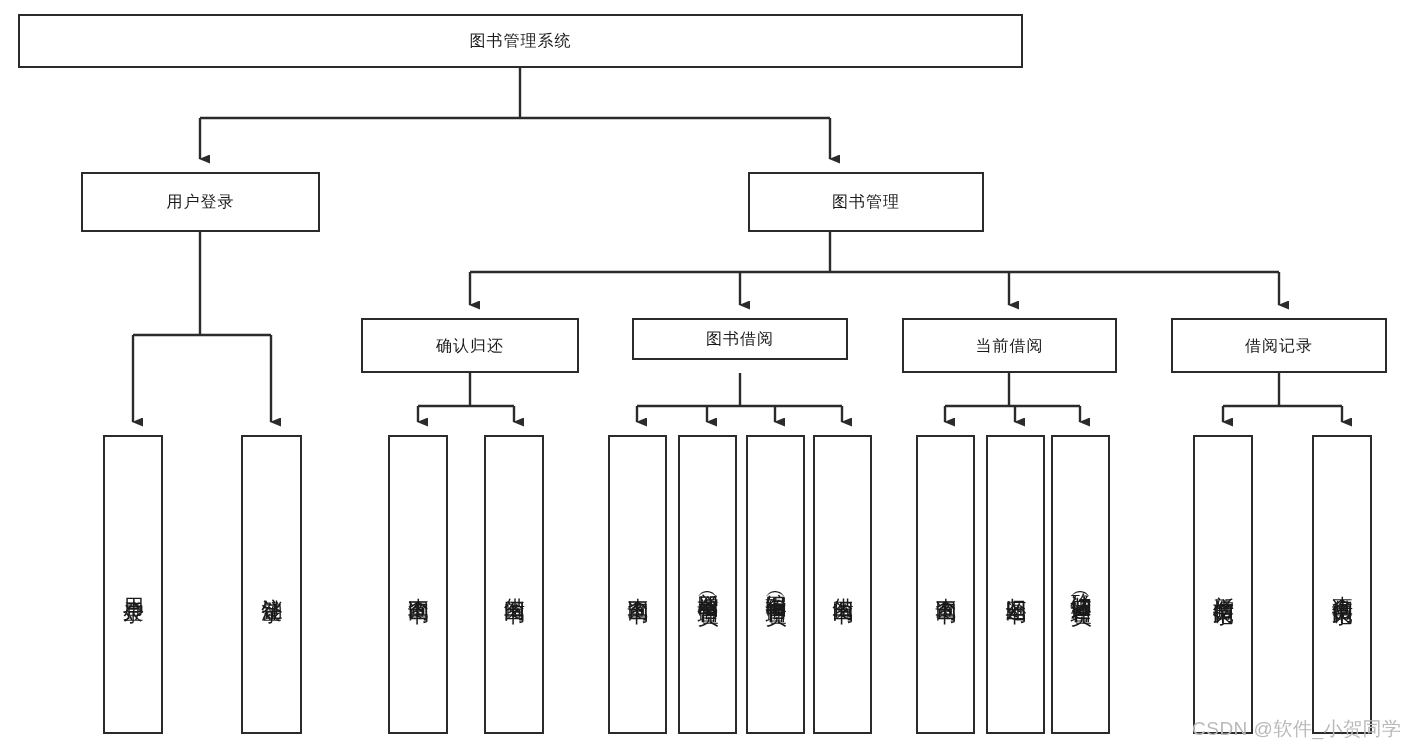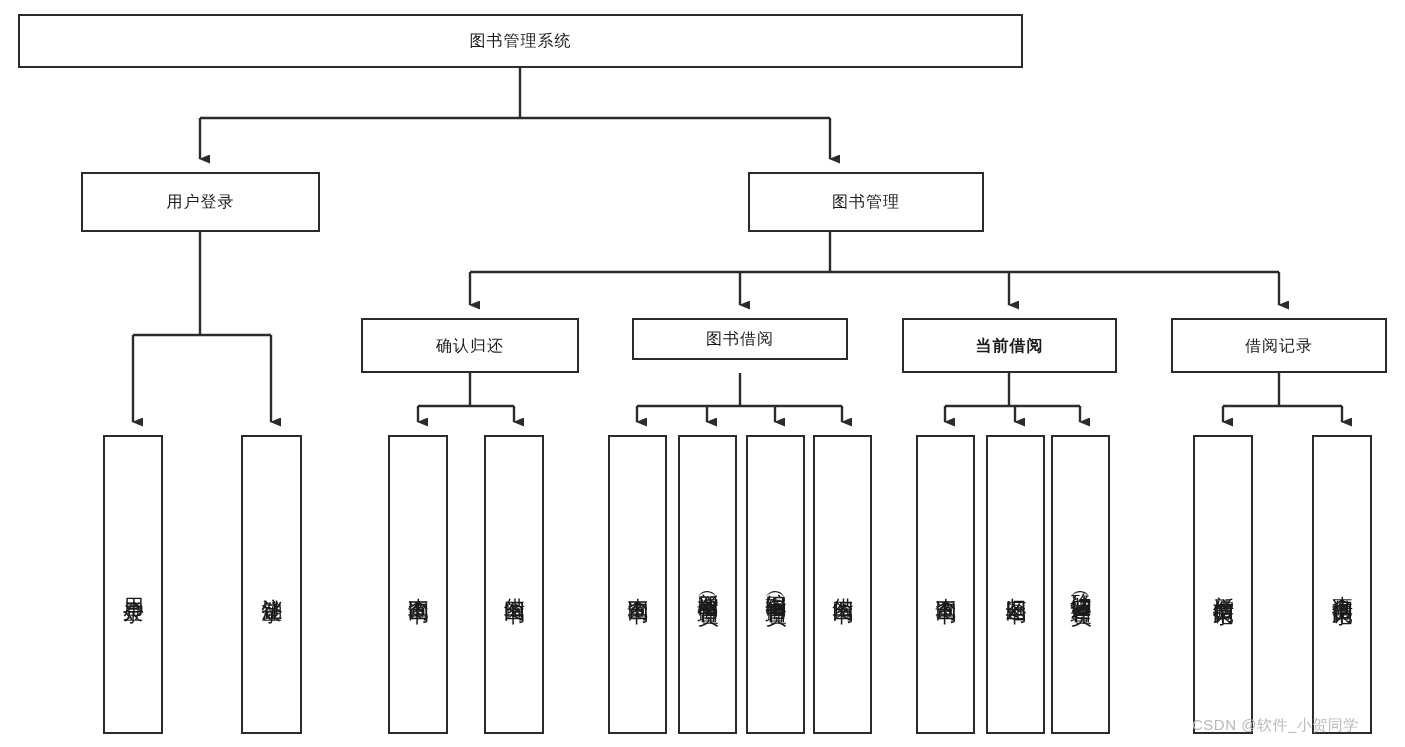--- a/index.html
+++ b/index.html
@@ -52,21 +52,21 @@
     text-orientation: upright;
     font-size: 21px;
     line-height: 1.28;
     color: #1a1a1a;
     letter-spacing: 2px;
     white-space: nowrap;
     max-height: 100%;
   }
   .watermark {
     position: absolute;
-    font-size: 15px;
+    font-size: 19px;
     color: #b9b9b9;
     letter-spacing: 0.5px;
     white-space: nowrap;
     pointer-events: none;
     user-select: none;
   }
 </style>
 </head>
 <body>
 
@@ -124,21 +124,21 @@
       </div>
       <div class="node-box horizontal" style="left: 712px; top: 172px; width: 236px; height: 60px; margin-left: 36px;">
         <span class="node-label">图书管理</span>
       </div>
       <div class="node-box horizontal" style="left: 361px; top: 318px; width: 218px; height: 55px;">
         <span class="node-label">确认归还</span>
       </div>
       <div class="node-box horizontal" style="left: 632px; top: 318px; width: 216px; height: 42px;">
         <span class="node-label">图书借阅</span>
       </div>
-      <div class="node-box horizontal" style="left: 902px; top: 318px; width: 215px; height: 55px; font-weight: bold;">
+      <div class="node-box horizontal" style="left: 902px; top: 318px; width: 215px; height: 55px;">
         <span class="node-label">当前借阅</span>
       </div>
       <div class="node-box horizontal" style="left: 1171px; top: 318px; width: 216px; height: 55px;">
         <span class="node-label">借阅记录</span>
       </div>
       <div class="node-box vertical" style="left: 103px; top: 435px; width: 60px; height: 299px;">
         <span class="node-label">用户登录</span>
       </div>
       <div class="node-box vertical" style="left: 241px; top: 435px; width: 61px; height: 299px;">
         <span class="node-label">注销登录</span>

